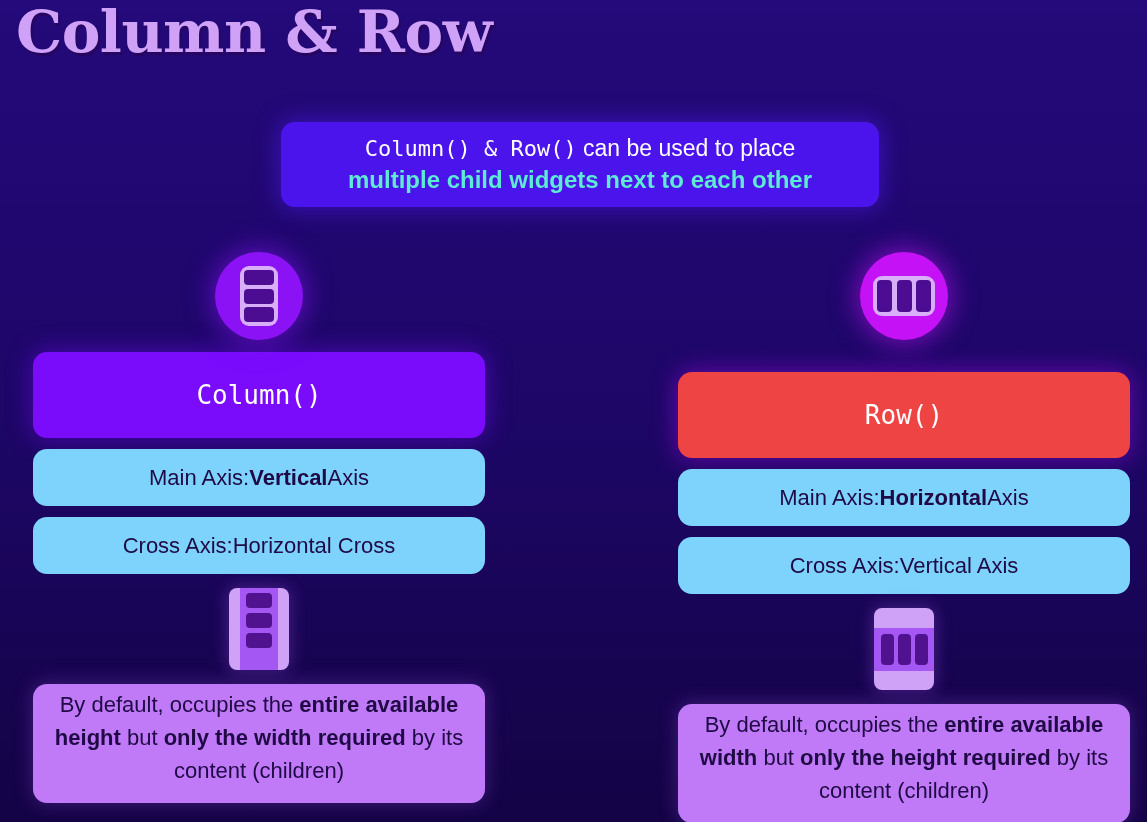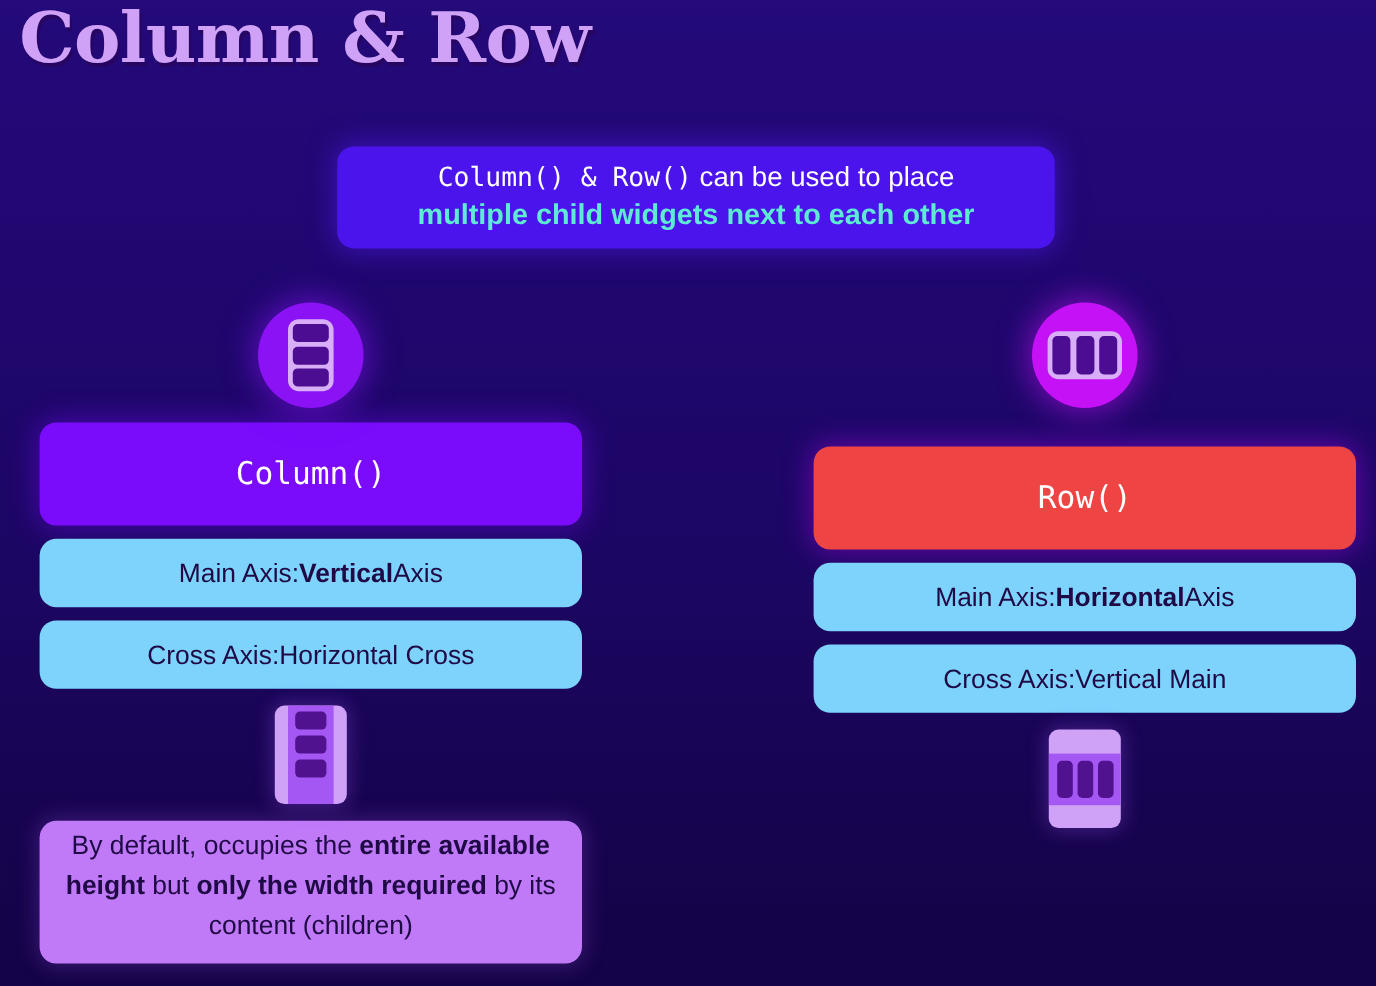--- a/index.html
+++ b/index.html
@@ -298,26 +298,29 @@
   <div class="header-card row">Row()</div>
 
   <div class="axis-card">
     <span>Main Axis: </span>
       <b>Horizontal</b>
       <span> Axis</span>
   </div>
 
   <div class="axis-card">
     <span>Cross Axis: </span>
-      <span>Vertical Main</span>
+      <span>Vertical Axis</span>
   </div>
 
   <div class="illus-wrap">
     <div class="illus">
       <div class="band-h">
         <i></i>
         <i></i>
         <i></i>
       </div>
     </div>
   </div>
 
+  <div class="desc-card">
+    <span>By default, occupies the </span><b>entire available width</b><span> but </span><b>only the height required</b><span> by its content (children)</span>
+  </div>
 </div>
 
 </body></html>

